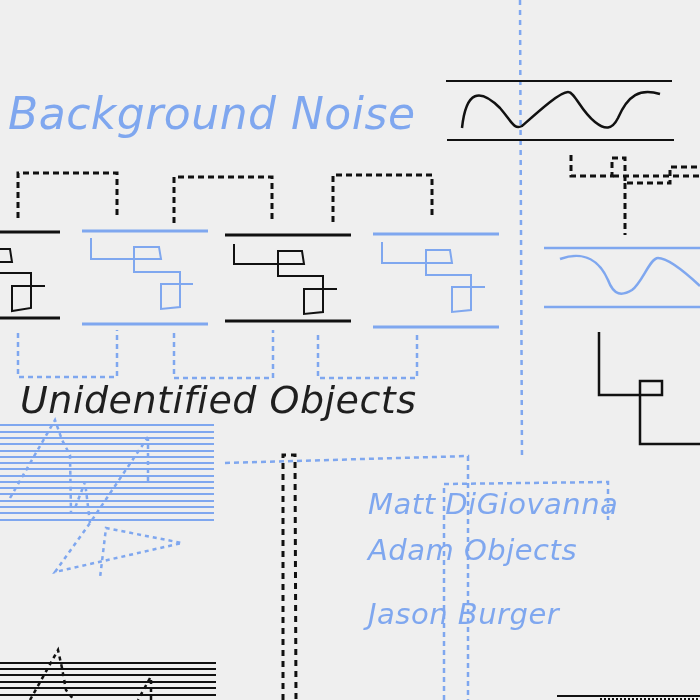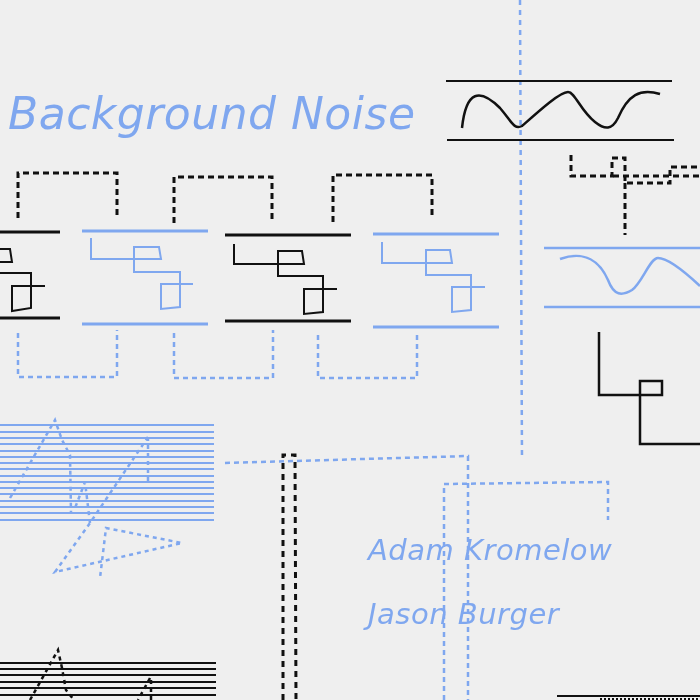--- a/index.html
+++ b/index.html
@@ -126,15 +126,17 @@
       <path d="M151,680 L151,700"></path>
     </g>
 
     <g stroke="#111">
       <line x1="557" y1="696" x2="700" y2="696" stroke-width="2"></line>
       <line x1="600" y1="700" x2="700" y2="700" stroke-width="4" stroke-dasharray="2,2"></line>
     </g>
   </svg>
 
   <div class="txt title">Background Noise</div>
-  <div class="txt artist" style="top:533px">Adam Kromelow</div>
+  <div class="txt subtitle">Unidentified Objects</div>
+  <div class="txt artist" style="top:487px">Matt DiGiovanna</div>
+  <div class="txt artist" style="top:533px">Adam Objects</div>
   <div class="txt artist" style="top:597px">Jason Burger</div>
 </div>
 
 </body></html>

